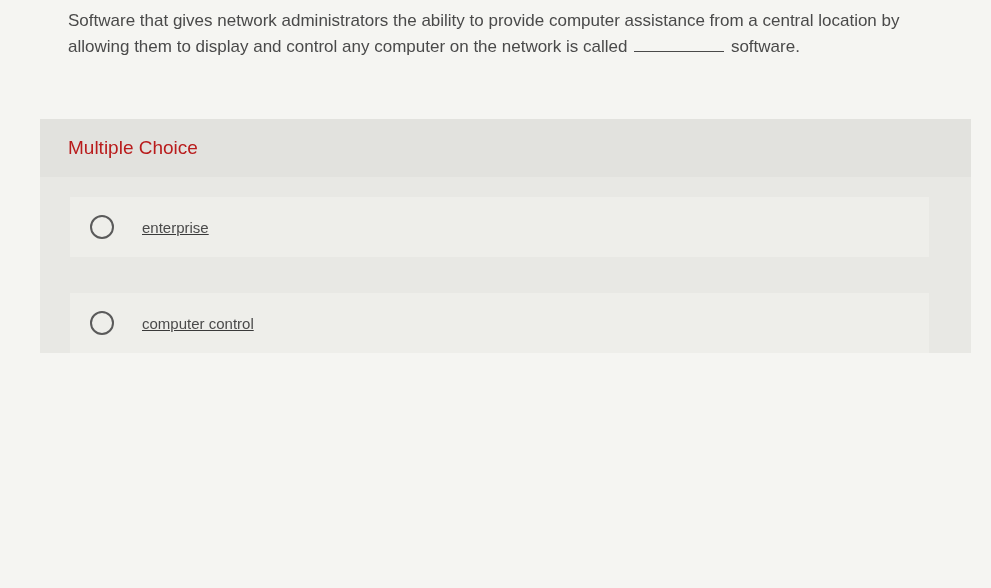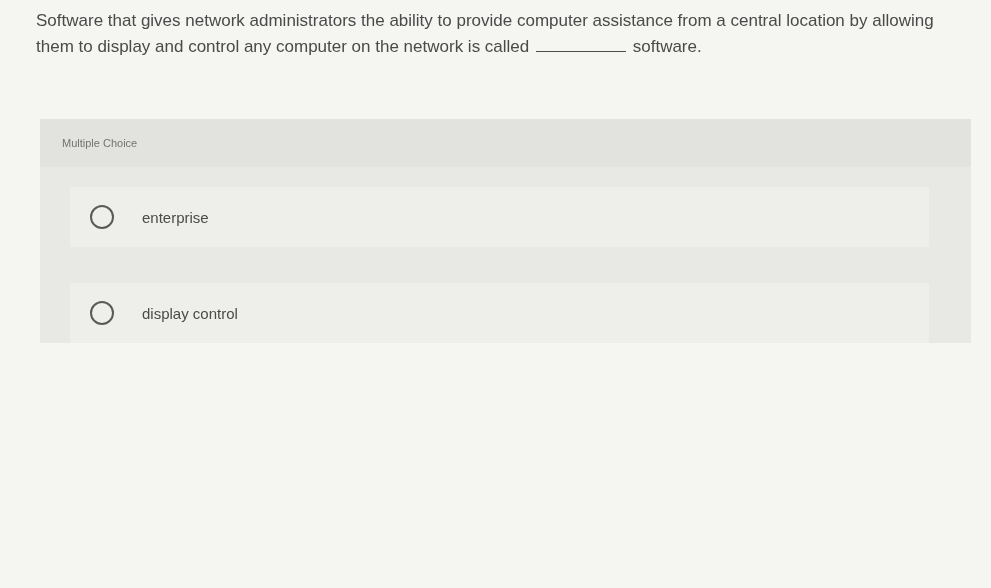--- a/index.html
+++ b/index.html
@@ -9,48 +9,49 @@
     }
     body {
       font-family: Arial, Helvetica, sans-serif;
       background: #f5f5f2;
       width: 991px;
       height: 588px;
       overflow: hidden;
       color: #3a3a3a;
     }
     .question-area {
-      padding: 8px 30px 20px 36px;
+      padding: 8px 30px 20px 68px;
     }
     .question-text {
       font-size: 17px;
       line-height: 1.5;
       color: #4a4a4a;
       font-weight: 500;
     }
     .blank {
       display: inline-block;
       border-bottom: 1.5px solid #4a4a4a;
       width: 90px;
       vertical-align: baseline;
       margin: 0 2px;
     }
     .mc-container {
       margin: 40px 20px 0 40px;
       background: #e8e8e4;
     }
     .mc-header {
-      padding: 18px 22px;
-      font-size: 11px;
-      color: #737373;
+      padding: 18px 28px;
+      font-size: 19px;
+      color: #b91c1c;
       font-weight: 500;
       background: #e2e2de;
     }
     .options-wrap {
       padding: 20px 42px 0 30px;
+      text-decoration: underline;
     }
     .option-row {
       display: flex;
       align-items: center;
       background: #eeeeea;
       margin-bottom: 36px;
       padding: 18px 20px;
       cursor: pointer;
     }
     .radio-circle {
@@ -85,18 +86,18 @@
   <div class="options-wrap">
 
     <div class="option-row">
       <span class="radio-circle"></span>
       <span class="option-label">enterprise</span>
     </div>
 
 
     <div class="option-row">
       <span class="radio-circle"></span>
-      <span class="option-label">display control</span>
+      <span class="option-label">computer control</span>
     </div>
 
 
   </div>
 </div>
 
 </body></html>

